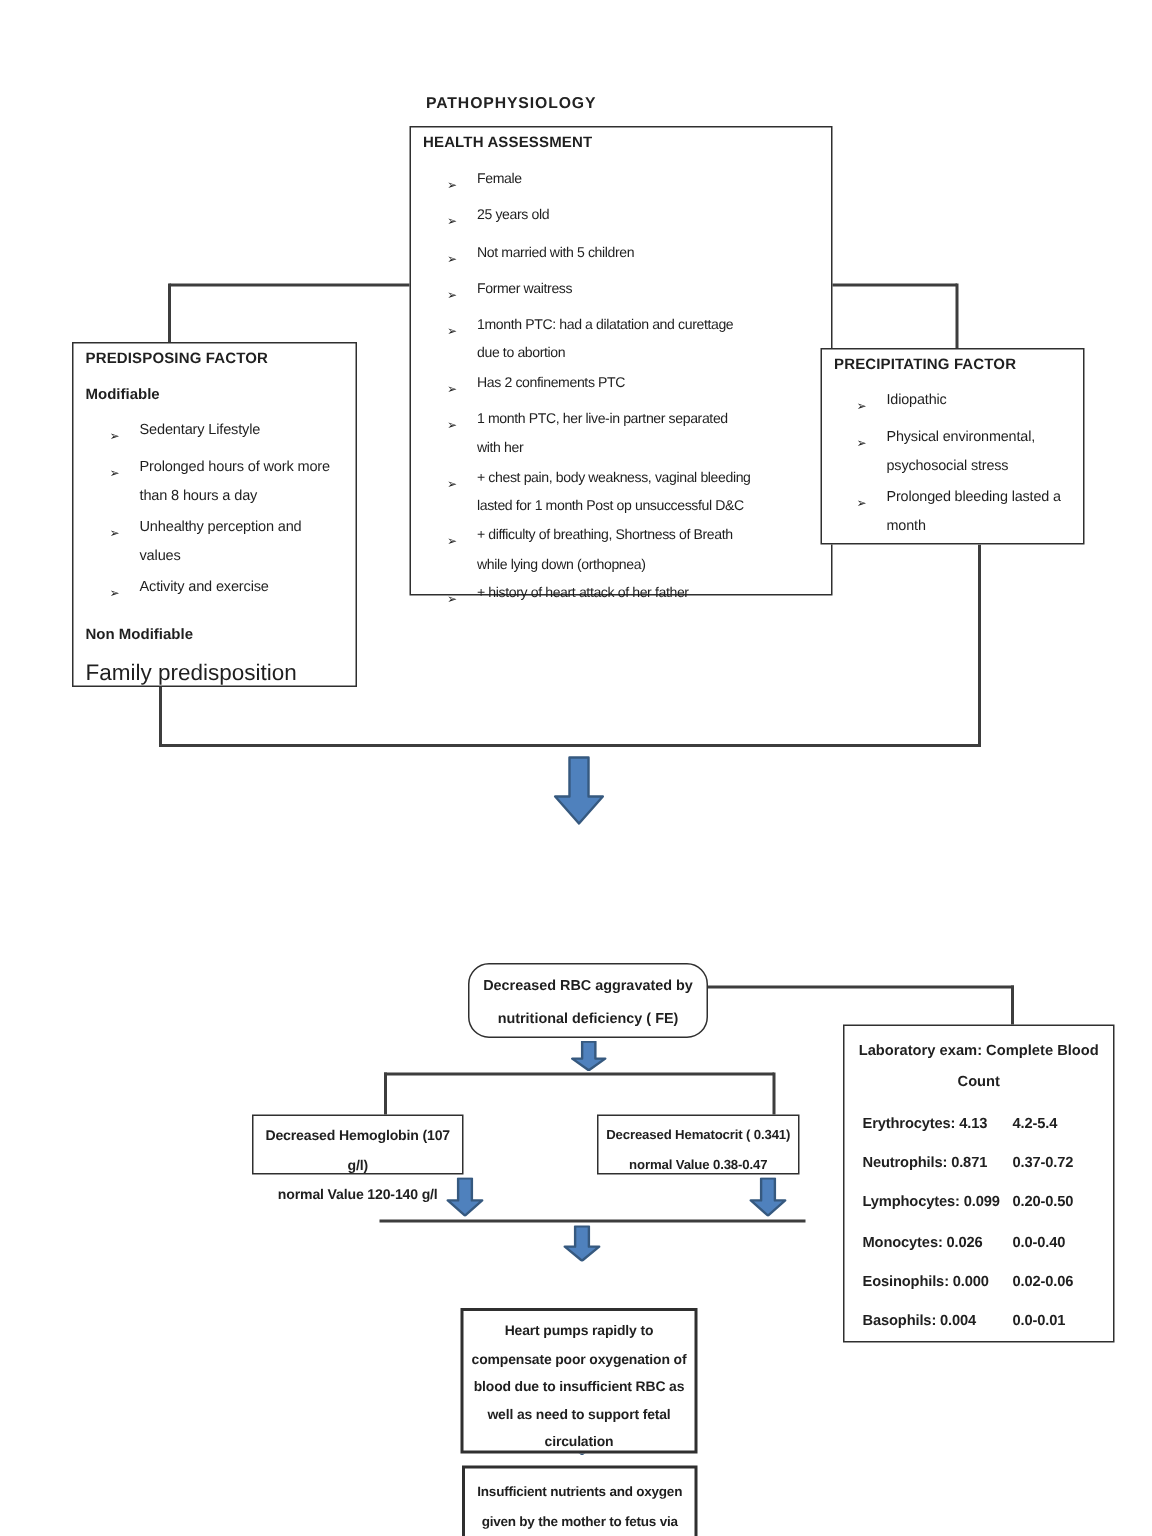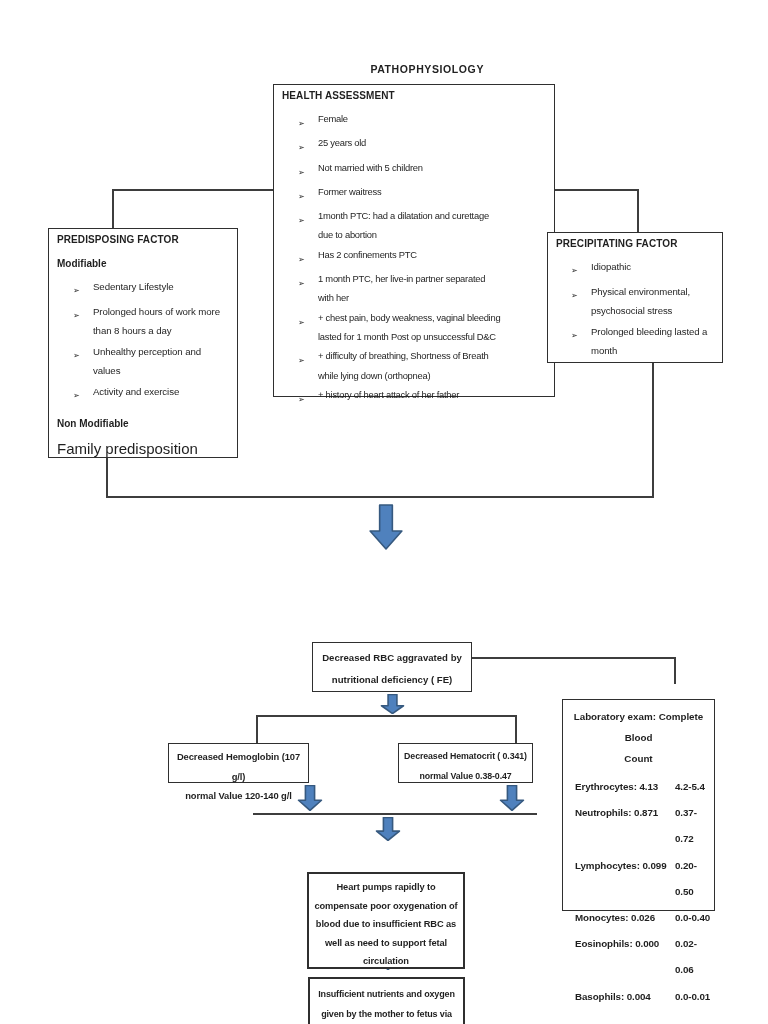--- a/index.html
+++ b/index.html
@@ -8,21 +8,21 @@
     font-family: "Liberation Sans", sans-serif;
     background:#ffffff;
     color:var(--text, #1f1f1f);
     position:relative;
     overflow:hidden;
   }
   .page { position:absolute; inset:0; background:#fff; }
 
   .title {
     position:absolute; left:284px; top:63px; width:200px;
-    text-align:right; font-size:10.5px; font-weight:bold; letter-spacing:0.6px;
+    text-align:left; font-size:10.5px; font-weight:bold; letter-spacing:0.6px;
     color:#222;
   }
 
   .box {
     position:absolute; background:#fff;
     border:1.5px solid var(--border, #2f2f2f);
   }
   .box.thick { border-width:2px; }
 
   .box-head { font-size:10px; font-weight:bold; padding:5px 0 0 8px; letter-spacing:0.1px; }
@@ -226,24 +226,24 @@
 psychosocial stress</span>
       </div>
         <div class="li">
         <span class="mark">➢</span>
         <span class="txt">Prolonged bleeding lasted a
 month</span>
       </div>
       </div>
   </div>
 
-  <div class="box cbox rbc-box" style="left:312px; top:642px; width:160px; height:50px;">Decreased RBC aggravated by
+  <div class="box cbox rbc-box" style="left:312px; top:642px; width:160px; height:50px;border-radius:14px;">Decreased RBC aggravated by
 nutritional deficiency ( FE)</div>
 
-  <div class="box" style="left:562px; top:699px; width:153px; height:212px;">
+  <div class="box" style="left:562px; top:683px; width:181px; height:212px;">
     <div class="lab-title">Laboratory exam: Complete Blood
 Count</div>
     <div class="lab-rows">
 
     <div class="lab-row">
         <span class="lab-label">Erythrocytes: 4.13</span>
         <span class="lab-range">4.2-5.4</span>
       </div>
         <div class="lab-row">
         <span class="lab-label">Neutrophils: 0.871</span>

